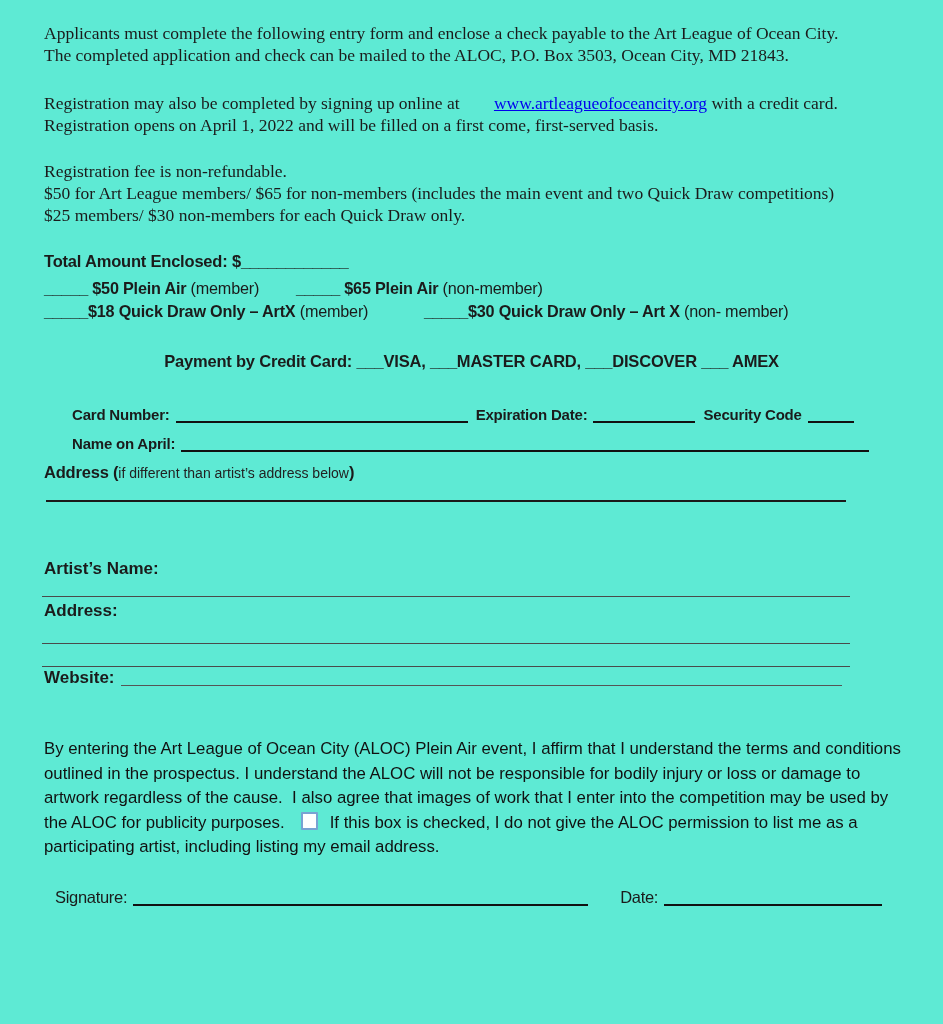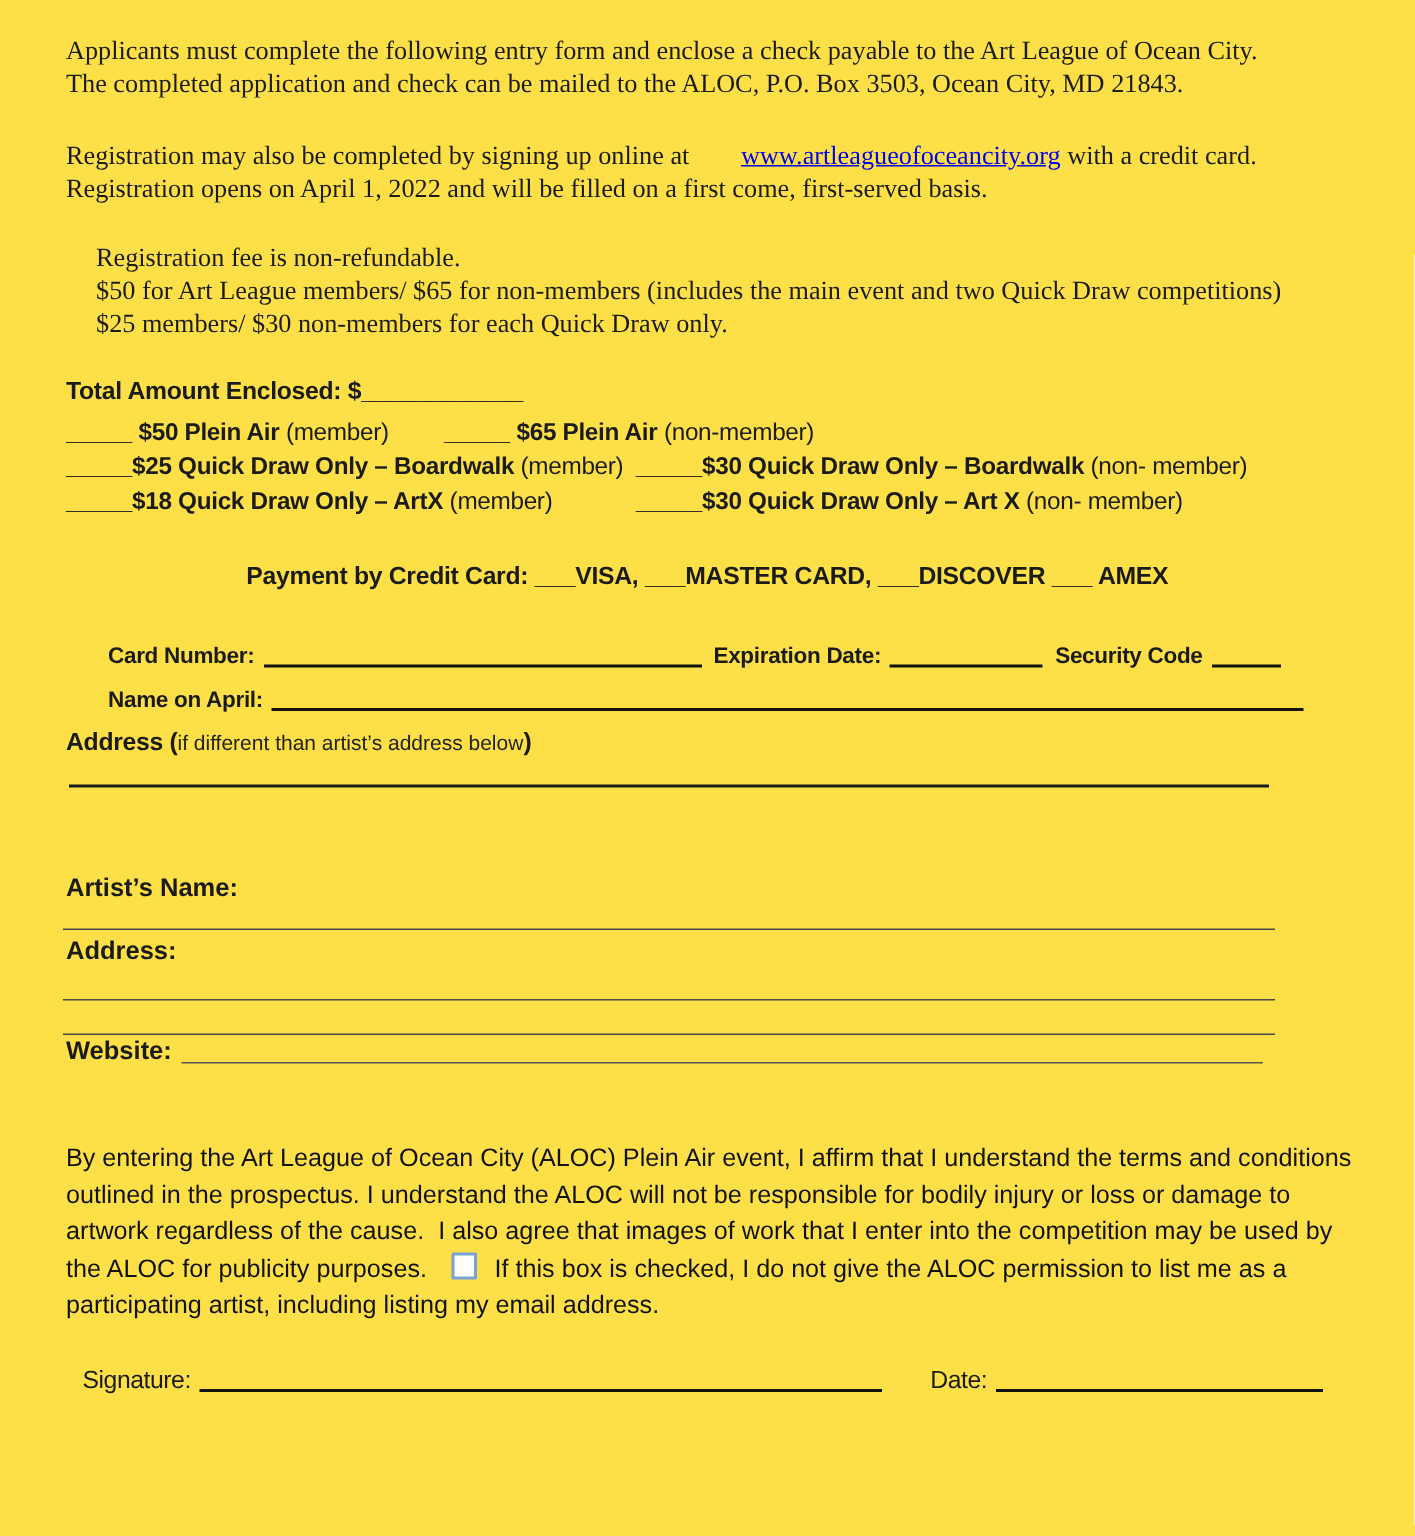--- a/index.html
+++ b/index.html
@@ -1,23 +1,23 @@
 <!DOCTYPE html>
 <html><head>
 <meta charset="utf-8">
 <style>
   html,body{margin:0;padding:0;background:#ffffff;}
   .page{
     width:943px;height:1024px;box-sizing:border-box;
-    padding:22px 44px 0 44px;background:#fde047;color:#1b1b1b;
+    padding:22px 44px 0 44px;background:#5eead4;color:#1b1b1b;
     font-family:"Liberation Serif",serif;position:relative;overflow:hidden;
   }
   .serif{font-size:17.5px;line-height:22px;white-space:nowrap;}
   .para-gap{margin-top:26px;}
-  .fees-gap{margin-top:24px;margin-left:20px;}
+  .fees-gap{margin-top:24px;}
   a.link{text-decoration:underline;cursor:pointer;}
   .b{font-weight:bold;}
   .total-row{margin-top:24px;font-family:"Liberation Sans",sans-serif;font-weight:bold;
     font-size:16.5px;letter-spacing:-0.2px;line-height:22px;white-space:nowrap;}
   .opt-rows{margin-top:5px;font-family:"Liberation Sans",sans-serif;font-size:16.2px;letter-spacing:-0.2px;}
   .opt-row{display:flex;line-height:23px;white-space:nowrap;align-items:baseline;}
   .opt-col{flex:0 0 auto;}
   .wL1{width:252px;}
   .wL2{width:380px;}
   .wL3{width:380px;}
@@ -78,24 +78,20 @@
   </div>
 
   <div class="total-row"><span>Total Amount Enclosed: $</span><span>____________</span></div>
 
   <div class="opt-rows">
     <div class="opt-row">
       <span class="opt-col wL1"><span class="b">_____ </span><span class="b">$50 Plein Air </span><span>(member)</span></span>
       <span class="opt-col"><span class="b">_____ </span><span class="b">$65 Plein Air </span><span>(non-member)</span></span>
     </div>
     <div class="opt-row">
-      <span class="opt-col wL2"><span class="b">_____</span><span class="b">$25 Quick Draw Only – Boardwalk </span><span>(member)</span></span>
-      <span class="opt-col"><span class="b">_____</span><span class="b">$30 Quick Draw Only – Boardwalk </span><span>(non- member)</span></span>
-    </div>
-    <div class="opt-row">
       <span class="opt-col wL3"><span class="b">_____</span><span class="b">$18 Quick Draw Only – ArtX </span><span>(member)</span></span>
       <span class="opt-col"><span class="b">_____</span><span class="b">$30 Quick Draw Only – Art X </span><span>(non- member)</span></span>
     </div>
   </div>
 
   <div class="pay-header">Payment by Credit Card: ___VISA, ___MASTER CARD, ___DISCOVER ___ AMEX</div>
 
   <div class="cc-row first">
     <span>Card Number:</span>
     <span class="fill" style="width:292px"></span>

